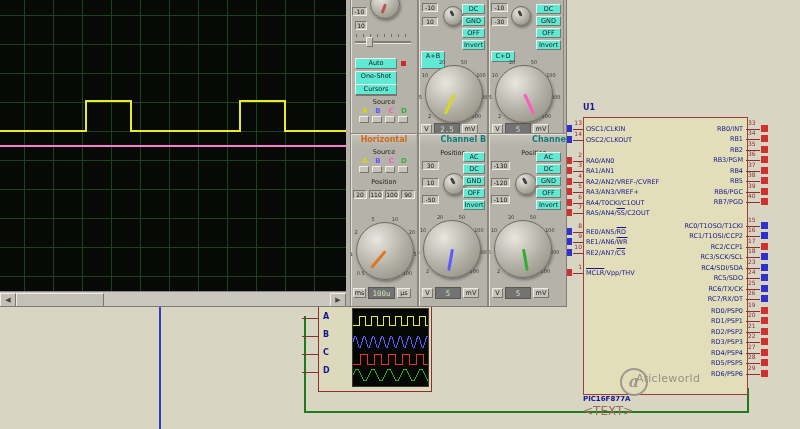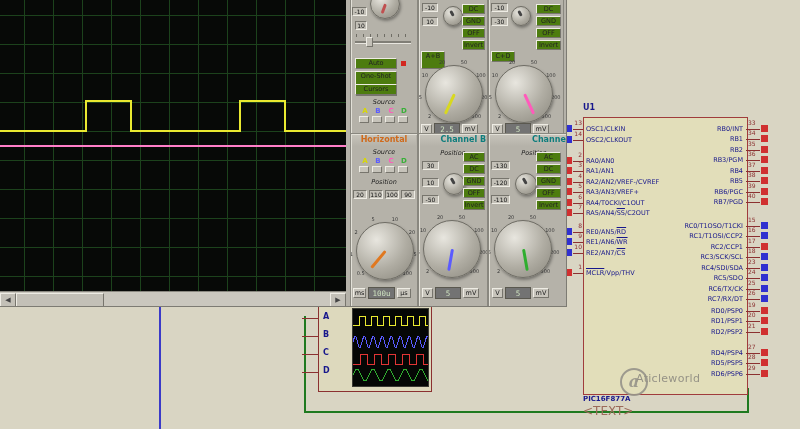--- a/index.html
+++ b/index.html
@@ -34,22 +34,22 @@
   #panel-horizontal{left:350px;top:133px;width:66px;height:172px;}
   #panel-cha{left:418px;top:-42px;width:68px;height:174px;}
   #panel-chb{left:418px;top:133px;width:68px;height:172px;}
   #panel-chc{left:488px;top:-42px;width:74px;height:174px;}
   #panel-chd{left:488px;top:133px;width:74px;height:172px;padding-left:16px;}
 
   .panel-header{position:absolute;left:1px;right:1px;top:1px;height:11px;text-align:center;
     font-size:8px;font-weight:bold;background:linear-gradient(#c6c3ba,#b5b2a9);}
   .hdr-horizontal{color:#cf6a1c;}
   .hdr-channel{color:#0e7d7d;text-align:right;}
-  .panel-label{position:absolute;left:0;right:0;text-align:center;font-size:6.5px;color:#222;font-style:italic;}
-  .btn3d{position:absolute;background:#4d7c0f;border:1px solid;border-color:#eeece4 #77756d #77756d #eeece4;
+  .panel-label{position:absolute;left:0;right:0;text-align:center;font-size:6.5px;color:#222;}
+  .btn3d{position:absolute;background:#5eead4;border:1px solid;border-color:#eeece4 #77756d #77756d #eeece4;
     font-size:6.5px;color:#222;text-align:center;box-sizing:border-box;}
   .valbox{position:absolute;background:#c3c0b7;border:1px solid;border-color:#77756d #eeece4 #eeece4 #77756d;
     font-size:6px;color:#111;text-align:center;line-height:8px;box-sizing:border-box;}
   .lcd{position:absolute;background:#737373;color:#cfe3c0;font-family:"DejaVu Sans Mono",monospace;
     font-size:7.5px;text-align:center;border:1px solid #5a584f;line-height:11px;box-sizing:border-box;}
   .unit{position:absolute;font-size:6.5px;color:#222;background:#c8c5bc;border:1px solid;
     border-color:#eeece4 #77756d #77756d #eeece4;text-align:center;line-height:9px;box-sizing:border-box;}
   .knob{position:absolute;border-radius:50%;
     background:radial-gradient(circle at 35% 30%, #e8e6df, #b0ada3 55%, #8a877d);
     border:1px solid #6f6d65;box-shadow:1px 2px 3px rgba(0,0,0,.35);}
@@ -291,20 +291,26 @@
           <div class="pin-stub" style="left: 186px; width: 14px;"></div>
           <div class="pin-num" style="left: 188px;">20</div>
           <div class="pin-state" style="left: 201px; background: rgb(208, 48, 48);"></div>
         </div>
         <div class="pin-row" style="top: 223.86px;">
           <div class="pin-name pin-name-r">RD2/PSP2</div>
           <div class="pin-stub" style="left: 186px; width: 14px;"></div>
           <div class="pin-num" style="left: 188px;">21</div>
           <div class="pin-state" style="left: 201px; background: rgb(208, 48, 48);"></div>
         </div>
+        <div class="pin-row" style="top: 234.29px;">
+          <div class="pin-name pin-name-r">RD3/PSP3</div>
+          <div class="pin-stub" style="left: 186px; width: 14px;"></div>
+          <div class="pin-num" style="left: 188px;">22</div>
+          <div class="pin-state" style="left: 201px; background: rgb(208, 48, 48);"></div>
+        </div>
         <div class="pin-row" style="top: 244.72px;">
           <div class="pin-name pin-name-r">RD4/PSP4</div>
           <div class="pin-stub" style="left: 186px; width: 14px;"></div>
           <div class="pin-num" style="left: 188px;">27</div>
           <div class="pin-state" style="left: 201px; background: rgb(208, 48, 48);"></div>
         </div>
         <div class="pin-row" style="top: 255.15px;">
           <div class="pin-name pin-name-r">RD5/PSP5</div>
           <div class="pin-stub" style="left: 186px; width: 14px;"></div>
           <div class="pin-num" style="left: 188px;">28</div>

